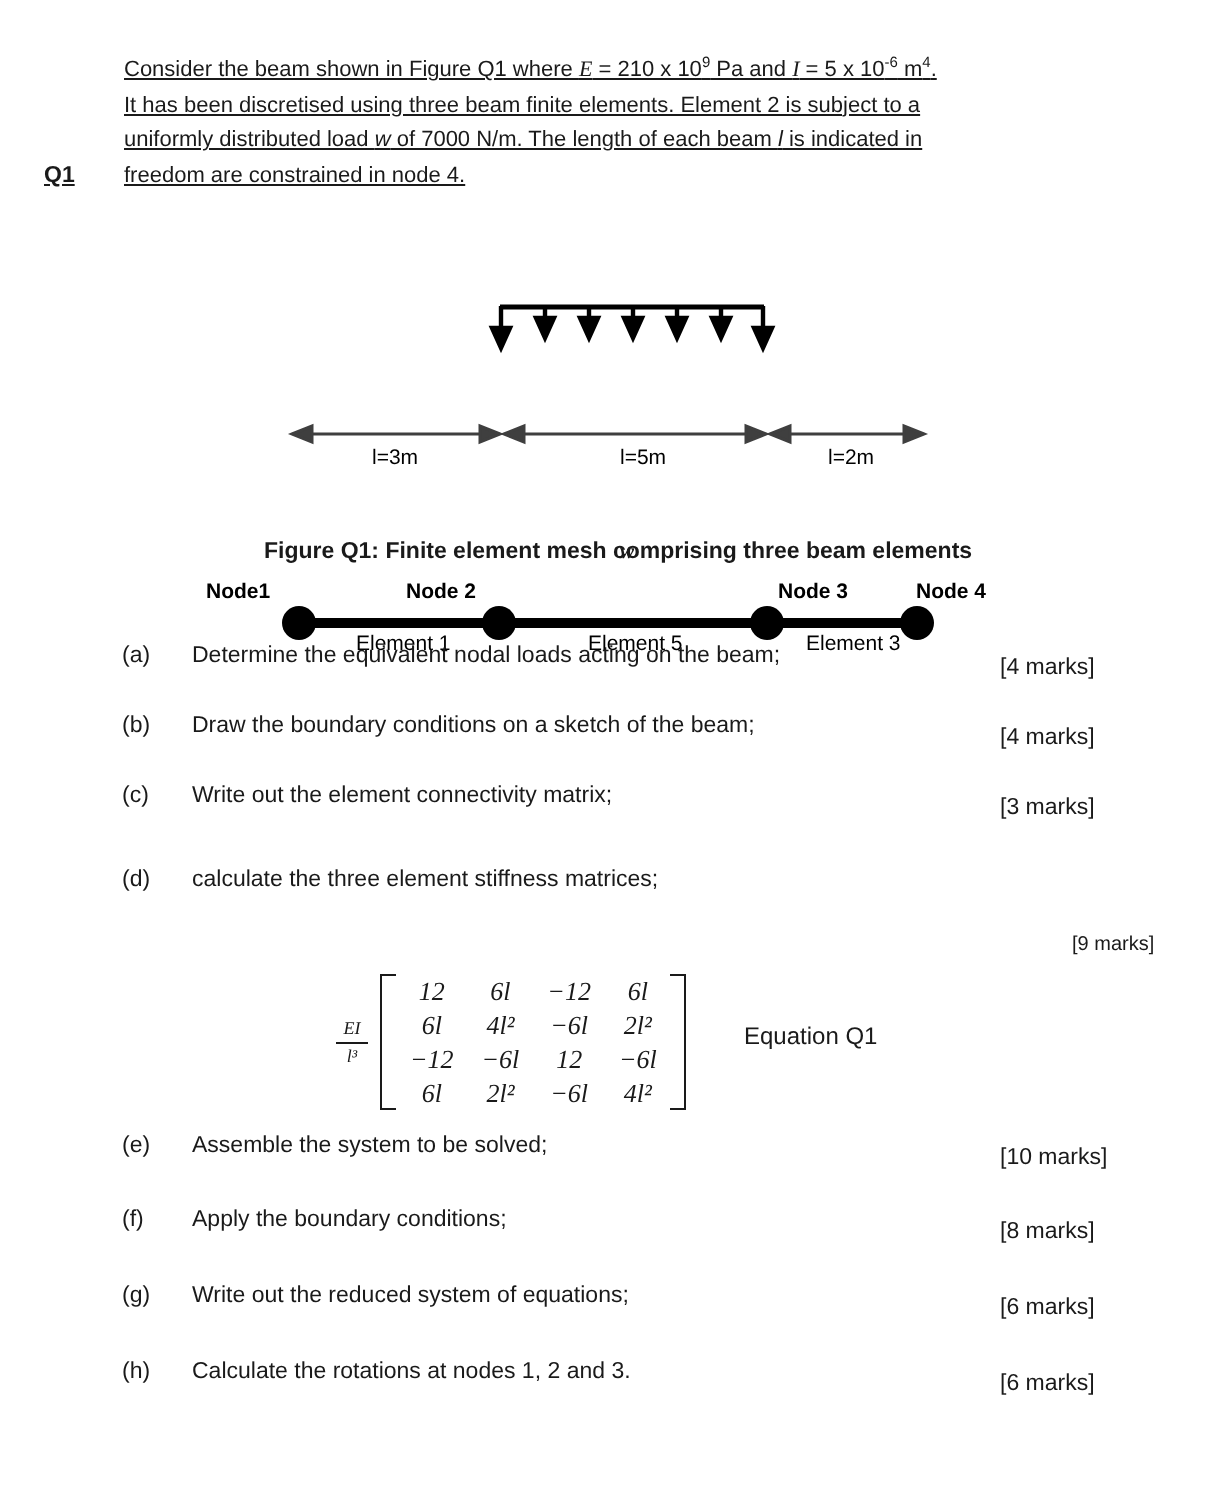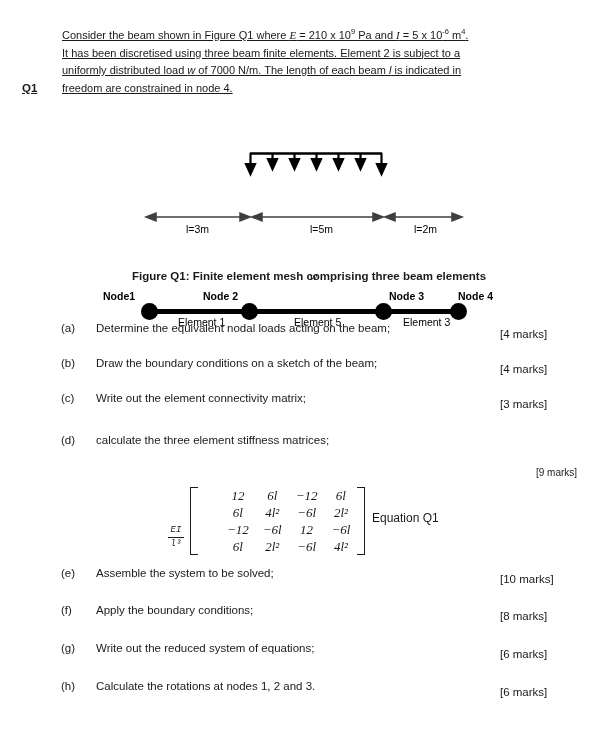--- a/index.html
+++ b/index.html
@@ -130,22 +130,22 @@
   
   .equation {
     position: absolute;
     left: 166px;
     top: 487px;
     height: 72px;
   }
   .frac {
     position: absolute;
     left: 0;
-    top: 38px;
-    font-family: Liberation Mono, monospace;
+    top: 22px;
+    font-family: Liberation Serif, serif;
     font-style: italic;
     font-size: 9px;
     text-align: center;
     line-height: 11px;
     width: 20px;
   }
   .frac .num { display: block; }
   .frac .bar {
     display: block;
     border-top: 1px solid #1a1a1a;
@@ -165,21 +165,20 @@
     width: 7px;
     border-top: 1.3px solid #1a1a1a;
     border-bottom: 1.3px solid #1a1a1a;
   }
   .brk-l { border-left: 1.3px solid #1a1a1a; }
   .brk-r { border-right: 1.3px solid #1a1a1a; }
   table.mtx {
     border-collapse: collapse;
     font-family: "Liberation Serif", serif;
     font-size: 13px;
-    margin-left: 22px;
   }
   table.mtx td {
     text-align: center;
     padding: 0px 7px;
     line-height: 17px;
     white-space: nowrap;
     font-style: normal;
   }
   table.mtx td .v { font-style: italic; }
   .eq-name {

